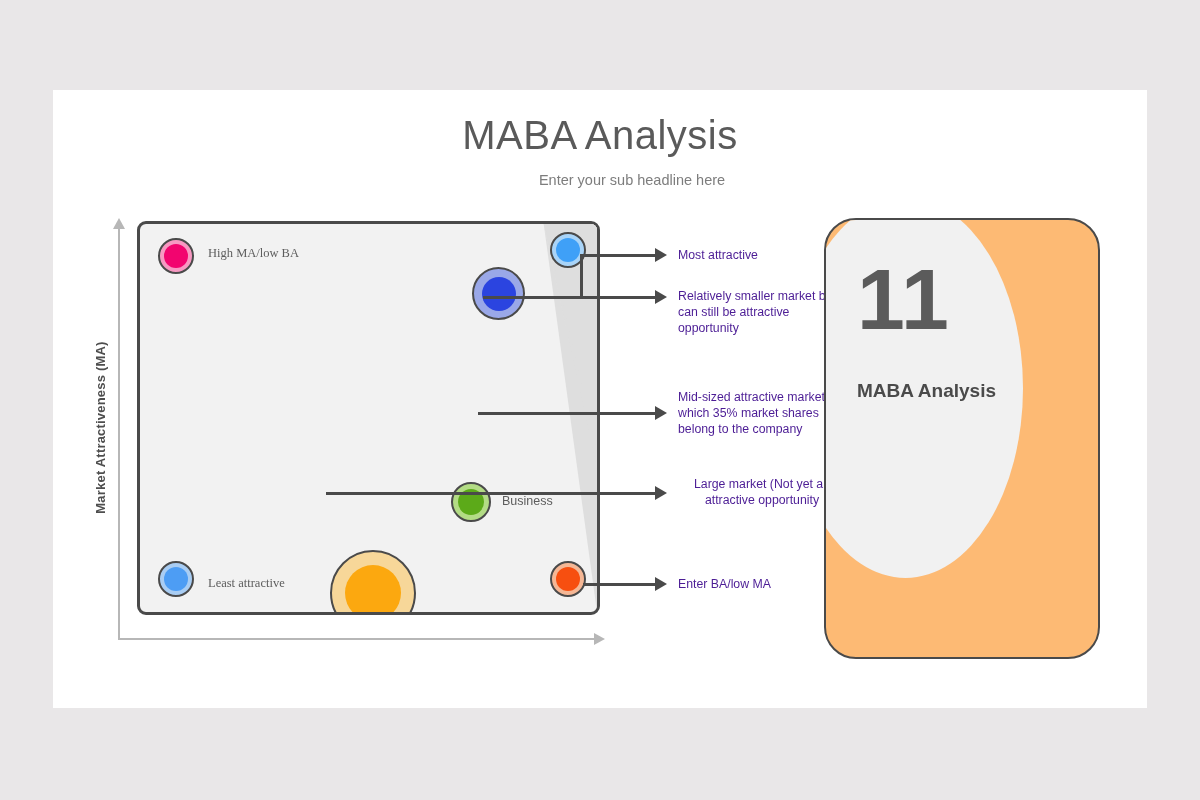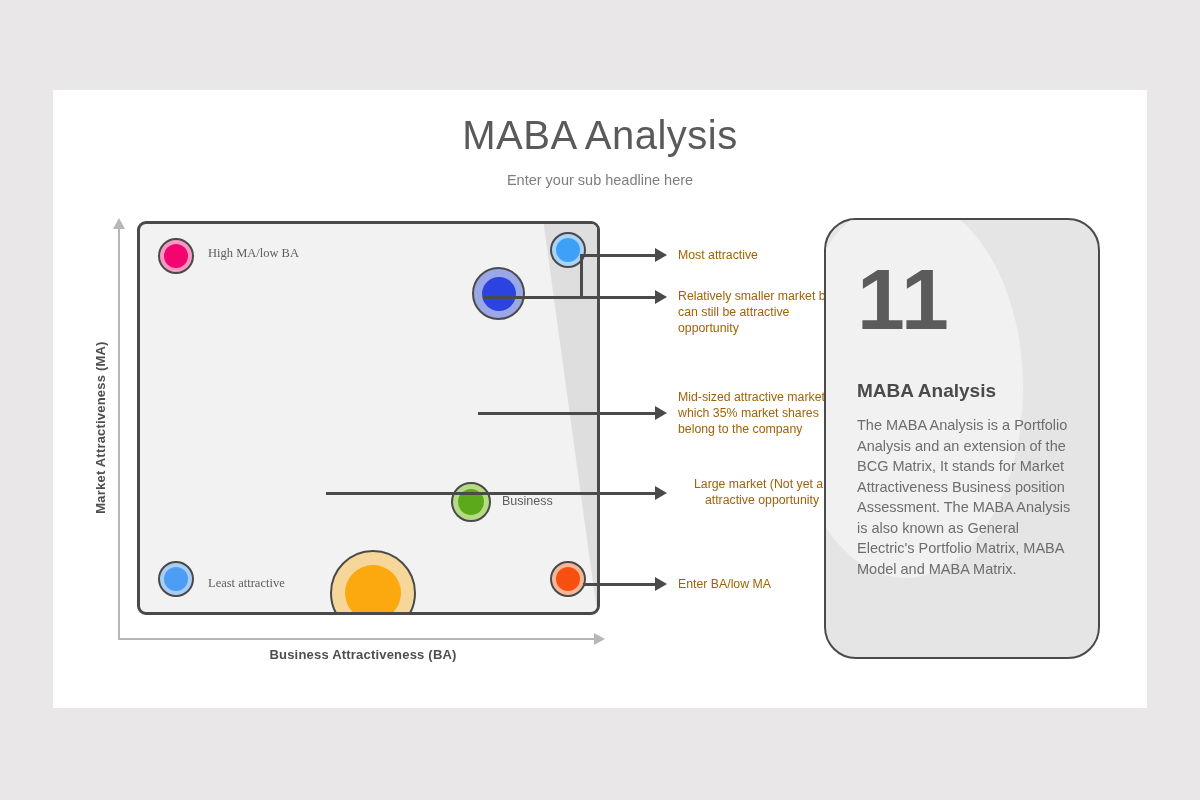--- a/index.html
+++ b/index.html
@@ -38,20 +38,21 @@
   }
   #subtitle {
     position: absolute;
     left: 0;
     top: 82px;
     width: 1094px;
     text-align: center;
     font-size: 14.5px;
     font-weight: 400;
     color: #7d7d7d;
+    padding-left: 32px;
   }
 
   
   #chart {
     position: absolute;
     left: 0;
     top: 0;
     width: 660px;
     height: 618px;
   }
@@ -174,34 +175,34 @@
     border-top: 7px solid transparent;
     border-bottom: 7px solid transparent;
     border-left: 12px solid #4a4a4a;
   }
 
   
   .annot {
     position: absolute;
     font-size: 12.3px;
     line-height: 16px;
-    color: #a16207;
+    color: #4c1d95;
     width: 168px;
   }
 
   
   #card {
     position: absolute;
     left: 771px;
     top: 128px;
     width: 272px;
     height: 437px;
     border: 2px solid #4a4a4a;
     border-radius: 32px;
-    background: #e5e5e5;
+    background: #fdba74;
     overflow: hidden;
   }
   #card-blob {
     position: absolute;
     left: -38px;
     top: -22px;
     width: 235px;
     height: 380px;
     background: #f1f1f1;
     border-radius: 50%;
@@ -243,21 +244,20 @@
   <div id="subtitle">Enter your sub headline here</div>
 
   <div id="chart">
 
     <div class="axis-line" id="y-axis-line"></div>
     <div id="y-axis-head"></div>
     <div class="axis-line" id="x-axis-line"></div>
     <div id="x-axis-head"></div>
 
     <div id="y-axis-label">Market Attractiveness (MA)</div>
-    <div id="x-axis-label">Business Attractiveness (BA)</div>
 
     <div id="plot">
       <svg id="plot-wedge" viewBox="0 0 463 394" preserveAspectRatio="none">
         <polygon points="409,0 463,0 463,256" fill="#dedede"></polygon>
         <polygon points="409,0 463,256 463,394 250,394" fill="#dedede" opacity="0"></polygon>
         <polygon points="409,0 463,248 463,0" fill="#dedede"></polygon>
         <polygon points="409,0 463,248 463,394 463,394" fill="#dedede"></polygon>
         <polygon points="409,-5 468,252 468,-5" fill="#dedede"></polygon>
       </svg>
 
@@ -318,16 +318,15 @@
 
     <div class="annot" style="left:625px; top:386px;text-align:center;">Large market (Not yet an attractive opportunity</div>
 
     <div class="annot" style="left:625px; top:486px;">Enter BA/low MA</div>
   </div>
 
   <div id="card">
     <div id="card-blob"></div>
     <div id="card-number">11</div>
     <div id="card-heading">MABA Analysis</div>
-    <div id="card-body">The MABA Analysis is a Portfolio Analysis and an extension of the BCG Matrix, It stands for Market Attractiveness Business position Assessment. The MABA Analysis is also known as General Electric's Portfolio Matrix, MABA Model and MABA Matrix.</div>
   </div>
 
 </div>
 
 </body></html>

